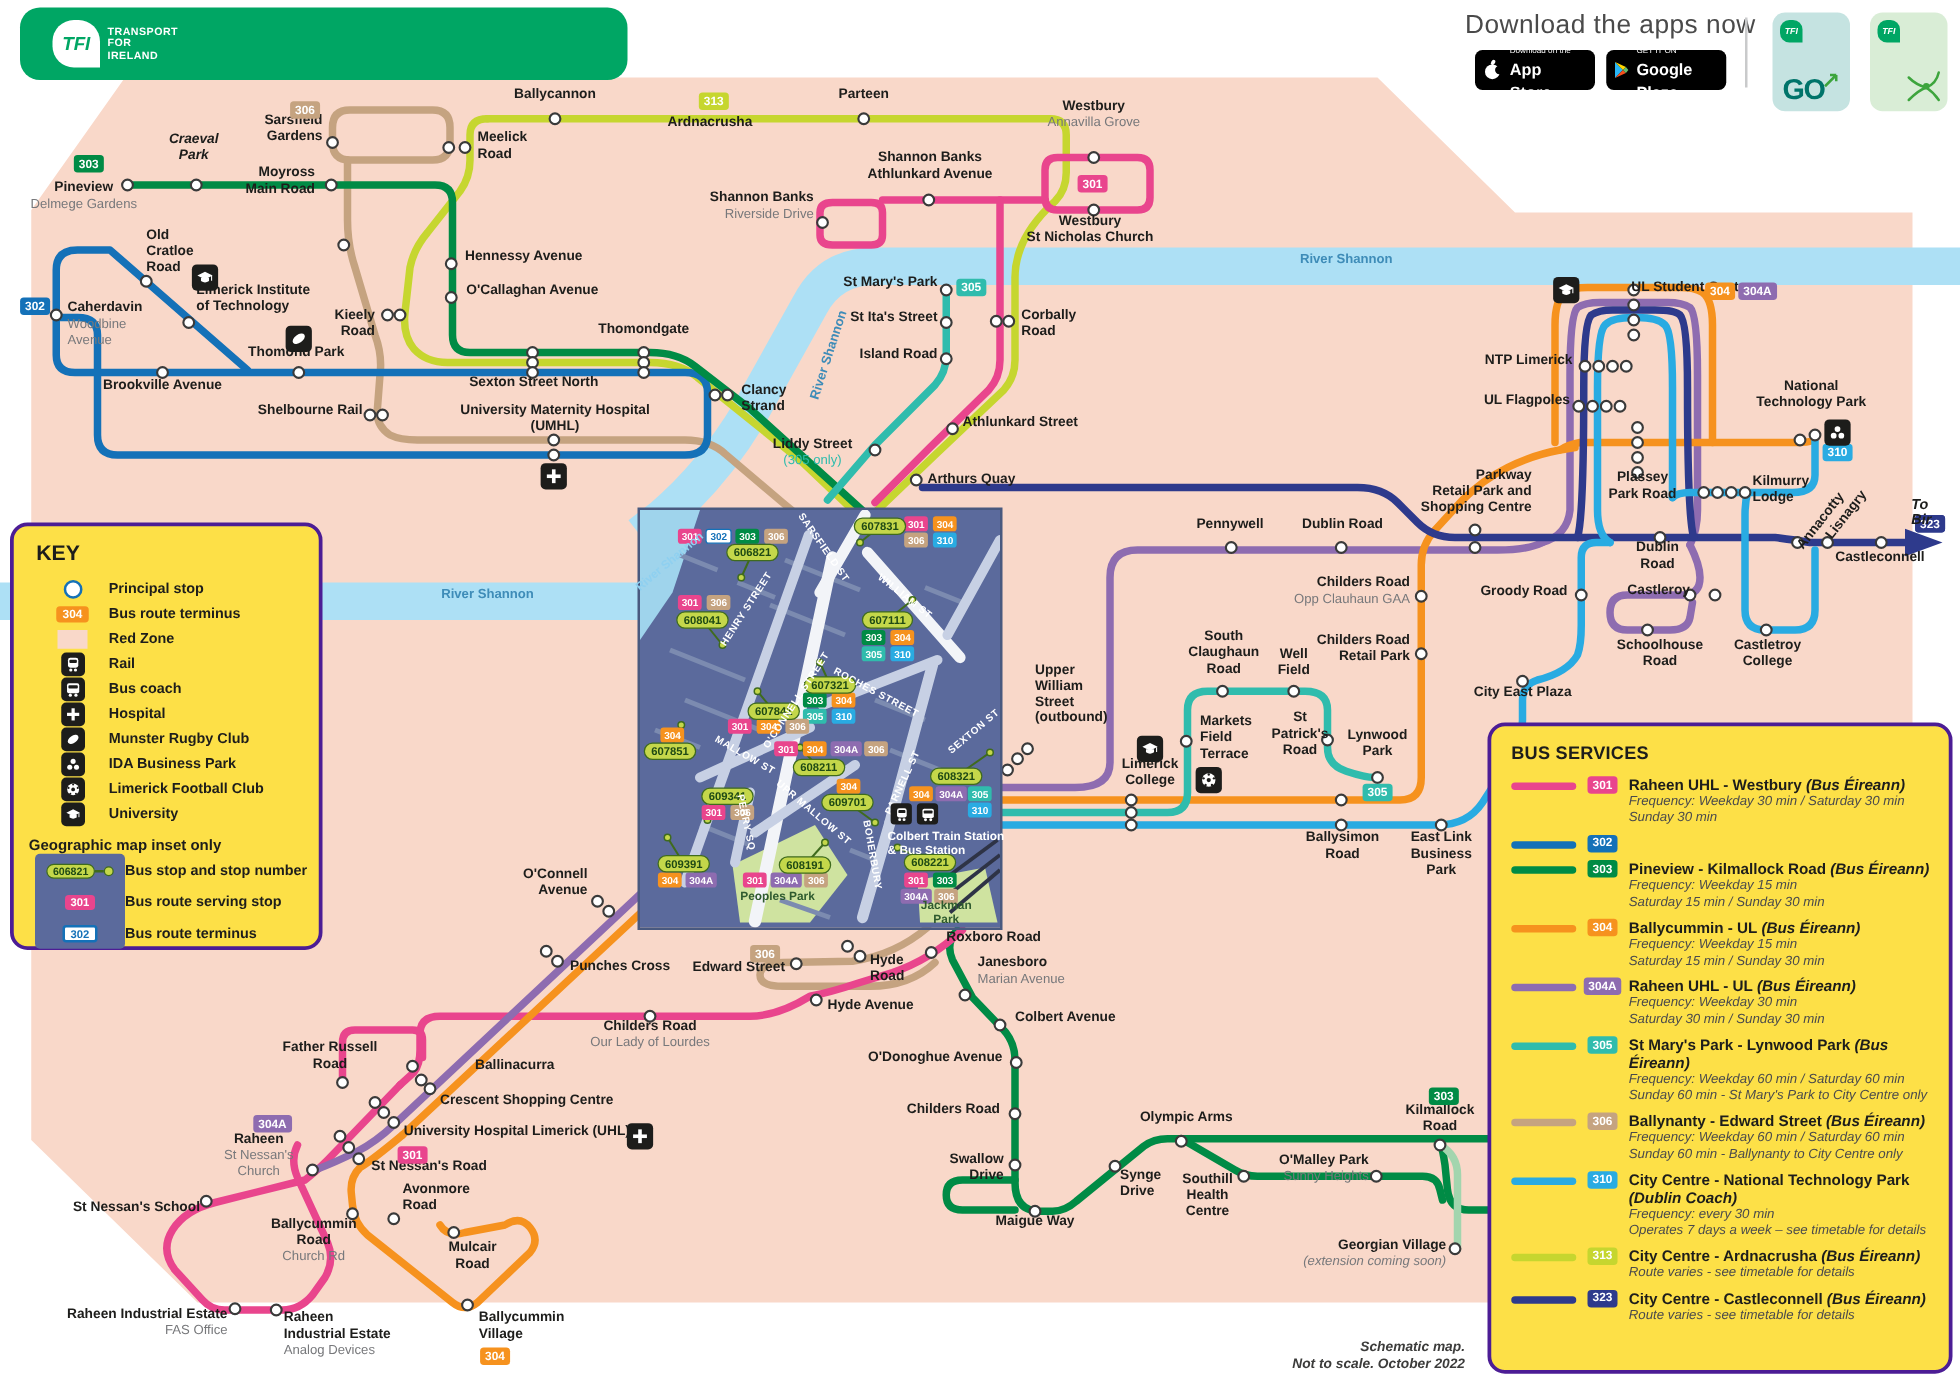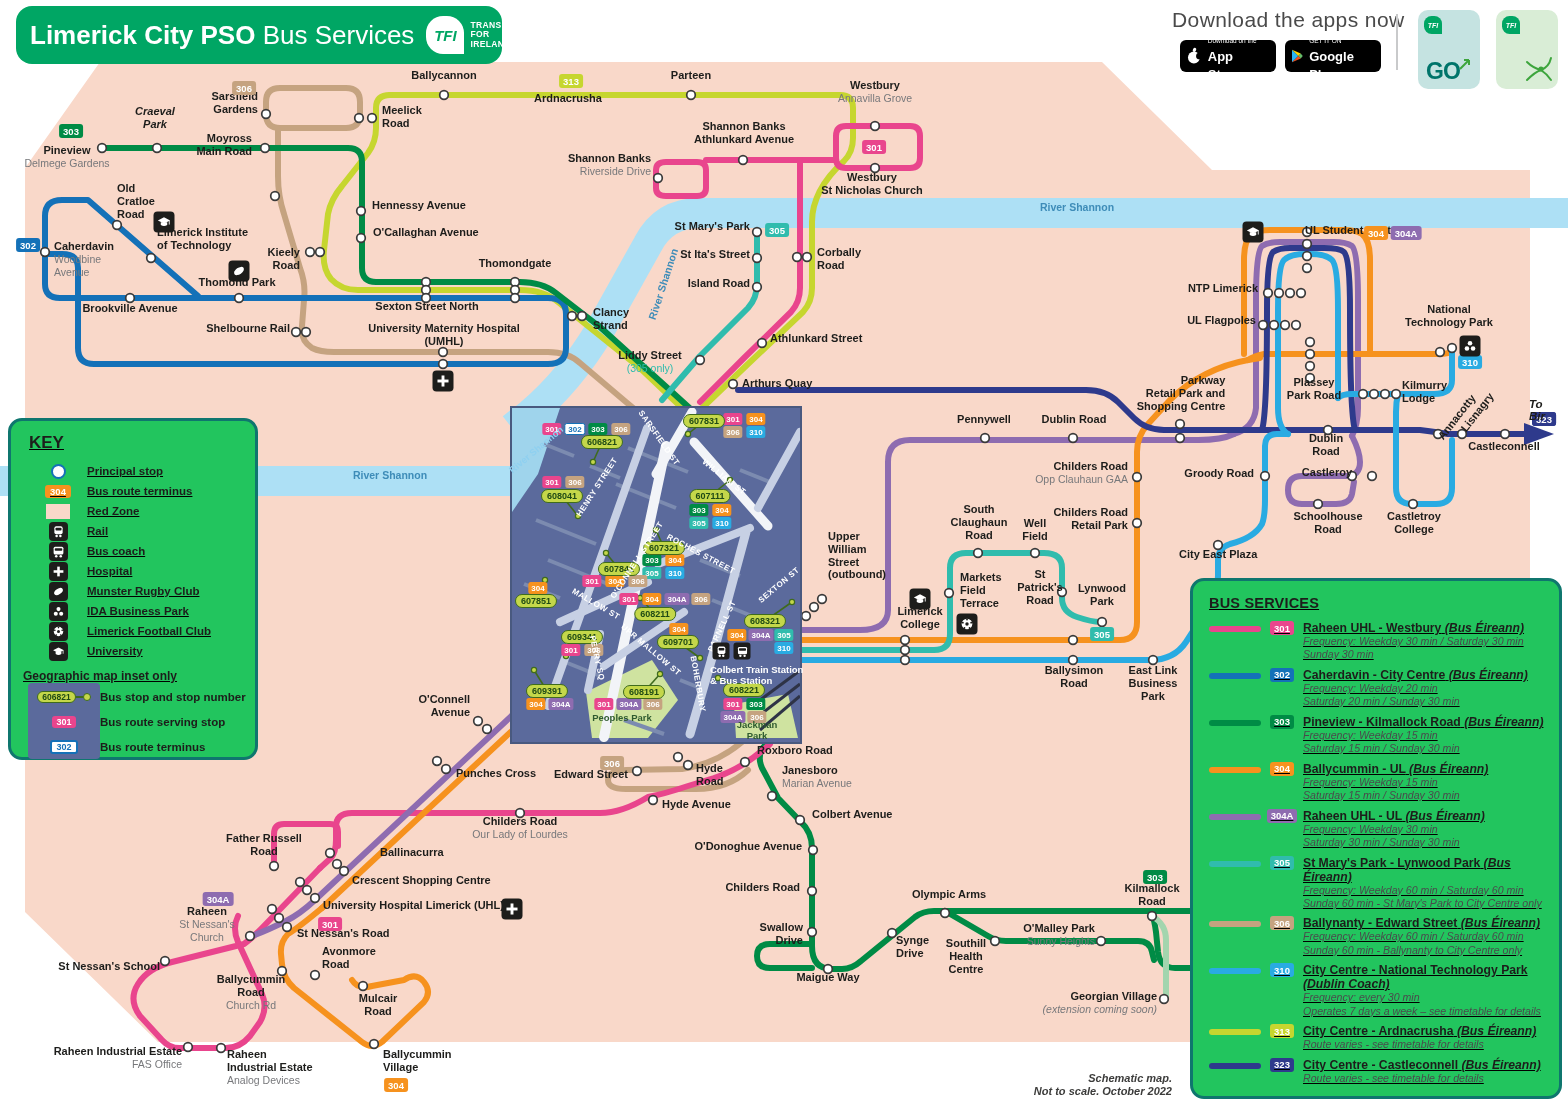--- a/index.html
+++ b/index.html
@@ -23,21 +23,21 @@
   .store-badge{position:absolute;top:32px;width:96px;height:32px;background:#000;border-radius:6px;color:#fff;
     display:flex;align-items:center;padding:0 7px;box-sizing:border-box;gap:6px;}
   .store-badge .s{font-size:6.5px;line-height:7px;}
   .store-badge .b{font-size:13px;font-weight:bold;line-height:13px;}
   .tile{position:absolute;top:2px;width:62px;height:79px;border-radius:10px;}
   .tile .mini{position:absolute;left:6px;top:6px;width:18px;height:18px;border-radius:42% 42% 0 42%;
     color:#fff;font-size:7px;font-weight:bold;font-style:italic;display:flex;align-items:center;justify-content:center;}
   .tile .word{position:absolute;left:8px;bottom:4px;font-size:23px;font-weight:bold;letter-spacing:-1px;}
   #divider{position:absolute;left:1396px;top:14px;width:2px;height:56px;background:#C9CACB;z-index:5;}
   
-  .panel{position:absolute;background:#22c55e;border:3px solid #0f766e;border-radius:14px;z-index:4;box-sizing:border-box;text-decoration:underline;}
+  .panel{position:absolute;background:#fde047;border:3px solid #4c1d95;border-radius:14px;z-index:4;box-sizing:border-box;}
   #key-panel{left:8px;top:418px;width:250px;height:342px;padding:10px 0 0 18px;}
   #key-panel h3{margin:2px 0 8px 0;font-size:17px;color:#1D1D1B;}
   .key-row{display:flex;align-items:center;height:20px;}
   .key-sym{width:58px;display:flex;justify-content:center;align-items:center;flex:0 0 58px;}
   .key-lbl{font-size:11.5px;font-weight:bold;color:#1D1D1B;}
   #key-sub{font-size:12px;font-weight:bold;margin:8px 0 4px -6px;color:#1D1D1B;}
   #key-inset-box{position:absolute;left:17px;top:262px;width:72px;height:76px;background:#5B6A9C;border-radius:4px;}
   .key-inset-row{display:flex;align-items:center;height:25px;}
   .key-inset-sym{width:72px;flex:0 0 72px;display:flex;justify-content:center;align-items:center;}
   
@@ -250,21 +250,20 @@
       <circle cx="165" cy="961" r="4.3" fill="#fff" stroke="#3A3A3A" stroke-width="1.7"></circle>
       <circle cx="188" cy="1047" r="4.3" fill="#fff" stroke="#3A3A3A" stroke-width="1.7"></circle>
       <circle cx="221" cy="1048" r="4.3" fill="#fff" stroke="#3A3A3A" stroke-width="1.7"></circle>
       <circle cx="282" cy="971" r="4.3" fill="#fff" stroke="#3A3A3A" stroke-width="1.7"></circle>
       <circle cx="315" cy="975" r="4.3" fill="#fff" stroke="#3A3A3A" stroke-width="1.7"></circle>
       <circle cx="363" cy="986" r="4.3" fill="#fff" stroke="#3A3A3A" stroke-width="1.7"></circle>
       <circle cx="374" cy="1044" r="4.3" fill="#fff" stroke="#3A3A3A" stroke-width="1.7"></circle>
     </svg>
 
   <div id="titlebar" style="background: rgb(0, 166, 100);">
-    <span class="t"><b>Limerick City PSO</b><span> Bus Services</span></span>
     <span class="tfi-logo">
       <span class="tfi-leaf" style="color: rgb(0, 166, 100);">TFI</span>
       <span class="tfi-words">
         <span class="ln">TRANSPORT</span><br>
         <span class="ln">FOR</span><br>
         <span class="ln">IRELAND</span>
       </span>
     </span>
   </div>
 
@@ -1030,25 +1029,20 @@
             <div class="svc-name"><span>Raheen UHL - Westbury</span> <i>(Bus Éireann)</i></div>
             <div>Frequency: Weekday 30 min / Saturday 30 min</div>
             <div>Sunday 30 min</div>
           </div>
         </div>
         <div class="svc-item">
           <div class="svc-line" style="background: rgb(20, 113, 184);"></div>
           <div class="svc-badge-cell">
             <div style="background: rgb(20, 113, 184); color: rgb(255, 255, 255); font-size: 9.5px; font-weight: bold; border-radius: 3px; padding: 1.5px 4px;">302</div>
           </div>
-          <div class="svc-text">
-            <div class="svc-name"><span>Caherdavin - City Centre</span> <i>(Bus Éireann)</i></div>
-            <div>Frequency: Weekday 20 min</div>
-            <div>Saturday 20 min / Sunday 30 min</div>
-          </div>
         </div>
         <div class="svc-item">
           <div class="svc-line" style="background: rgb(0, 139, 69);"></div>
           <div class="svc-badge-cell">
             <div style="background: rgb(0, 139, 69); color: rgb(255, 255, 255); font-size: 9.5px; font-weight: bold; border-radius: 3px; padding: 1.5px 4px;">303</div>
           </div>
           <div class="svc-text">
             <div class="svc-name"><span>Pineview - Kilmallock Road</span> <i>(Bus Éireann)</i></div>
             <div>Frequency: Weekday 15 min</div>
             <div>Saturday 15 min / Sunday 30 min</div>

